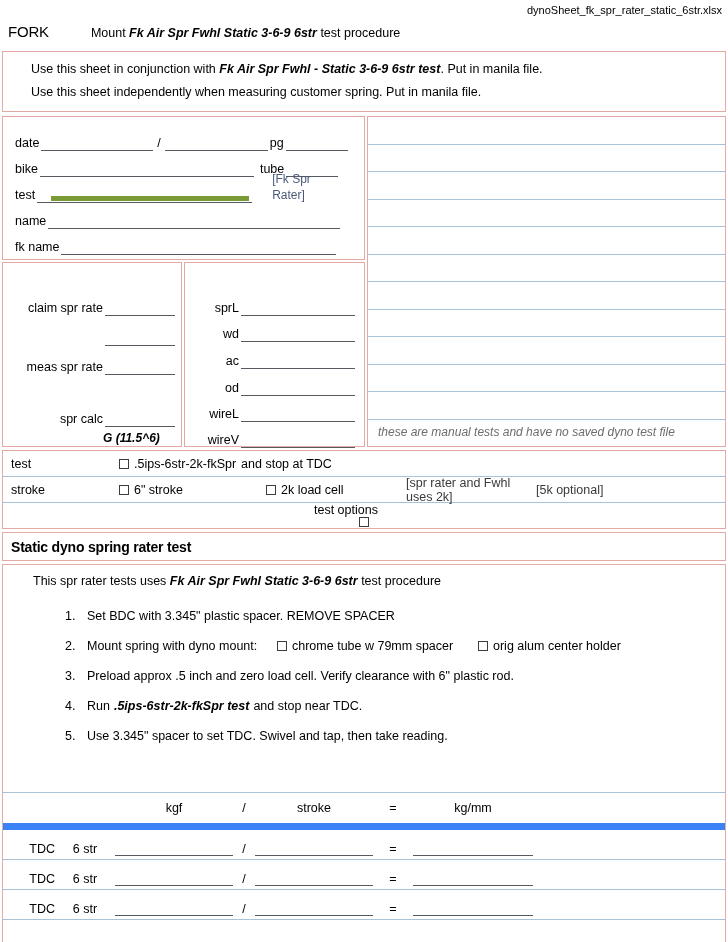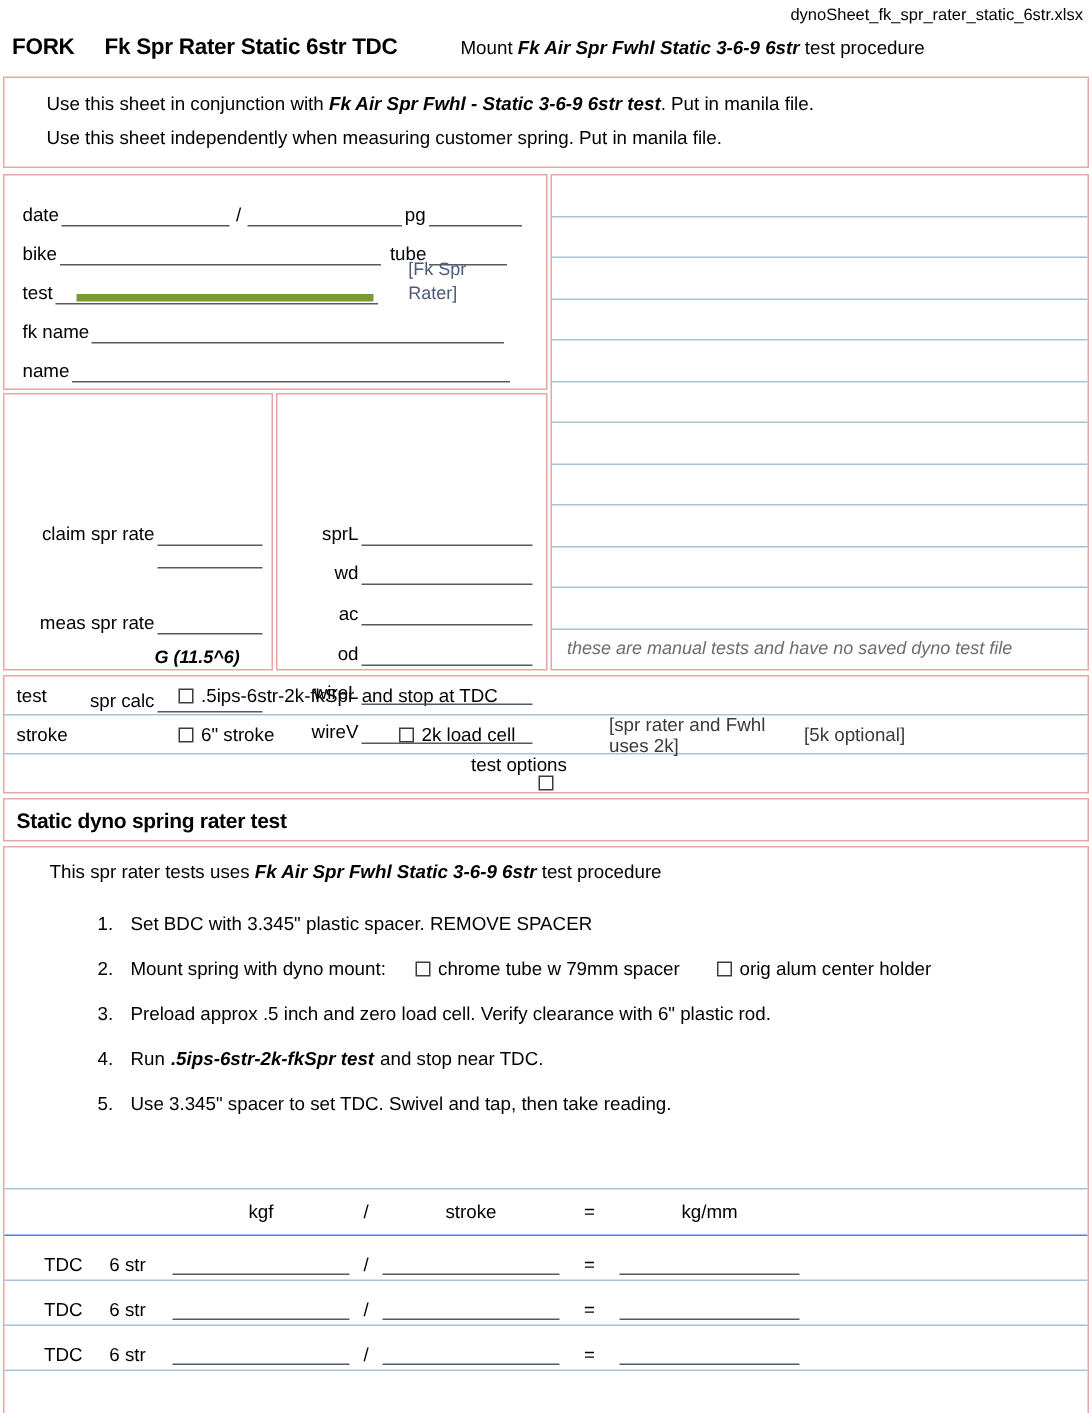--- a/index.html
+++ b/index.html
@@ -29,21 +29,21 @@
 
   
   .title-row {
     display: flex;
     align-items: baseline;
     padding: 4px 0 6px 8px;
     height: 22px;
   }
   .t-fork {
     font-size: 15px;
-    font-weight: bold;
+    font-weight: normal;
     letter-spacing: -0.2px;
   }
   .t-main {
     font-size: 15px;
     font-weight: bold;
     margin-left: 20px;
     letter-spacing: -0.2px;
   }
   .t-using {
     font-size: 12.5px;
@@ -181,21 +181,20 @@
   .rr {
     display: flex;
     align-items: flex-end;
     font-size: 12.5px;
     position: absolute;
   }
   .rr .rl {
     text-align: right;
     flex: none;
     line-height: 15px;
-    margin-top: 48px;
   }
 
   
   .opt-box {
     margin: 3px 2px 0 2px;
     border: 1px solid #e3a9a2;
     box-sizing: border-box;
   }
   .opt-row {
     display: flex;
@@ -275,21 +274,21 @@
     margin: 0 2px 0 2px;
     border: 1px solid #e3a9a2;
     border-top: none;
     box-sizing: border-box;
   }
   .hdr-row {
     display: flex;
     align-items: center;
     height: 30px;
     border-top: 1px solid #a8c3d8;
-    border-bottom: 1px solid #3b82f6;
+    border-bottom: 7px solid #3b82f6;
     font-size: 12.5px;
   }
   .tdc-row {
     display: flex;
     align-items: flex-end;
     height: 30px;
     border-bottom: 1px solid #a8c3d8;
     font-size: 12.5px;
     padding-bottom: 3px;
     box-sizing: border-box;
@@ -314,21 +313,20 @@
 </style>
 </head>
 <body>
 
 <div class="filename-row">
   <span>dynoSheet_fk_spr_rater_static_6str.xlsx</span>
 </div>
 
 <div class="title-row">
   <span class="t-fork">FORK</span>
-  <span class="t-main">Fk Spr Rater Static 6str TDC</span>
   <span class="t-using">
     <span>Mount</span>
     <span class="t-proc-ital">Fk Air Spr Fwhl Static 3-6-9 6str</span>
     <span>test procedure</span>
   </span>
 </div>
 
 <div class="rbox note-block">
   <div class="note-line">
     <span>Use this sheet in conjunction with</span>
@@ -360,27 +358,27 @@
       </div>
 
       <div class="f-row test-wrap">
         <span class="f-lab">test</span>
         <span class="uline" style="width:215px"></span>
         <span class="greenbar"></span>
         <span class="tag">[Fk Spr Rater]</span>
       </div>
 
       <div class="f-row">
+        <span class="f-lab">name</span>
+        <span class="uline" style="width:292px"></span>
+      </div>
+
+      <div class="f-row">
         <span class="f-lab">fk name</span>
         <span class="uline" style="width:275px"></span>
-      </div>
-
-      <div class="f-row">
-        <span class="f-lab">name</span>
-        <span class="uline" style="width:292px"></span>
       </div>
 
     </div>
 
     <div class="rate-wrap">
 
       <div class="rate-left">
         <div class="rr" style="left:8px; top:38px;">
           <span class="rl" style="width:92px">claim spr rate</span>
           <span class="uline" style="width:70px"></span>

